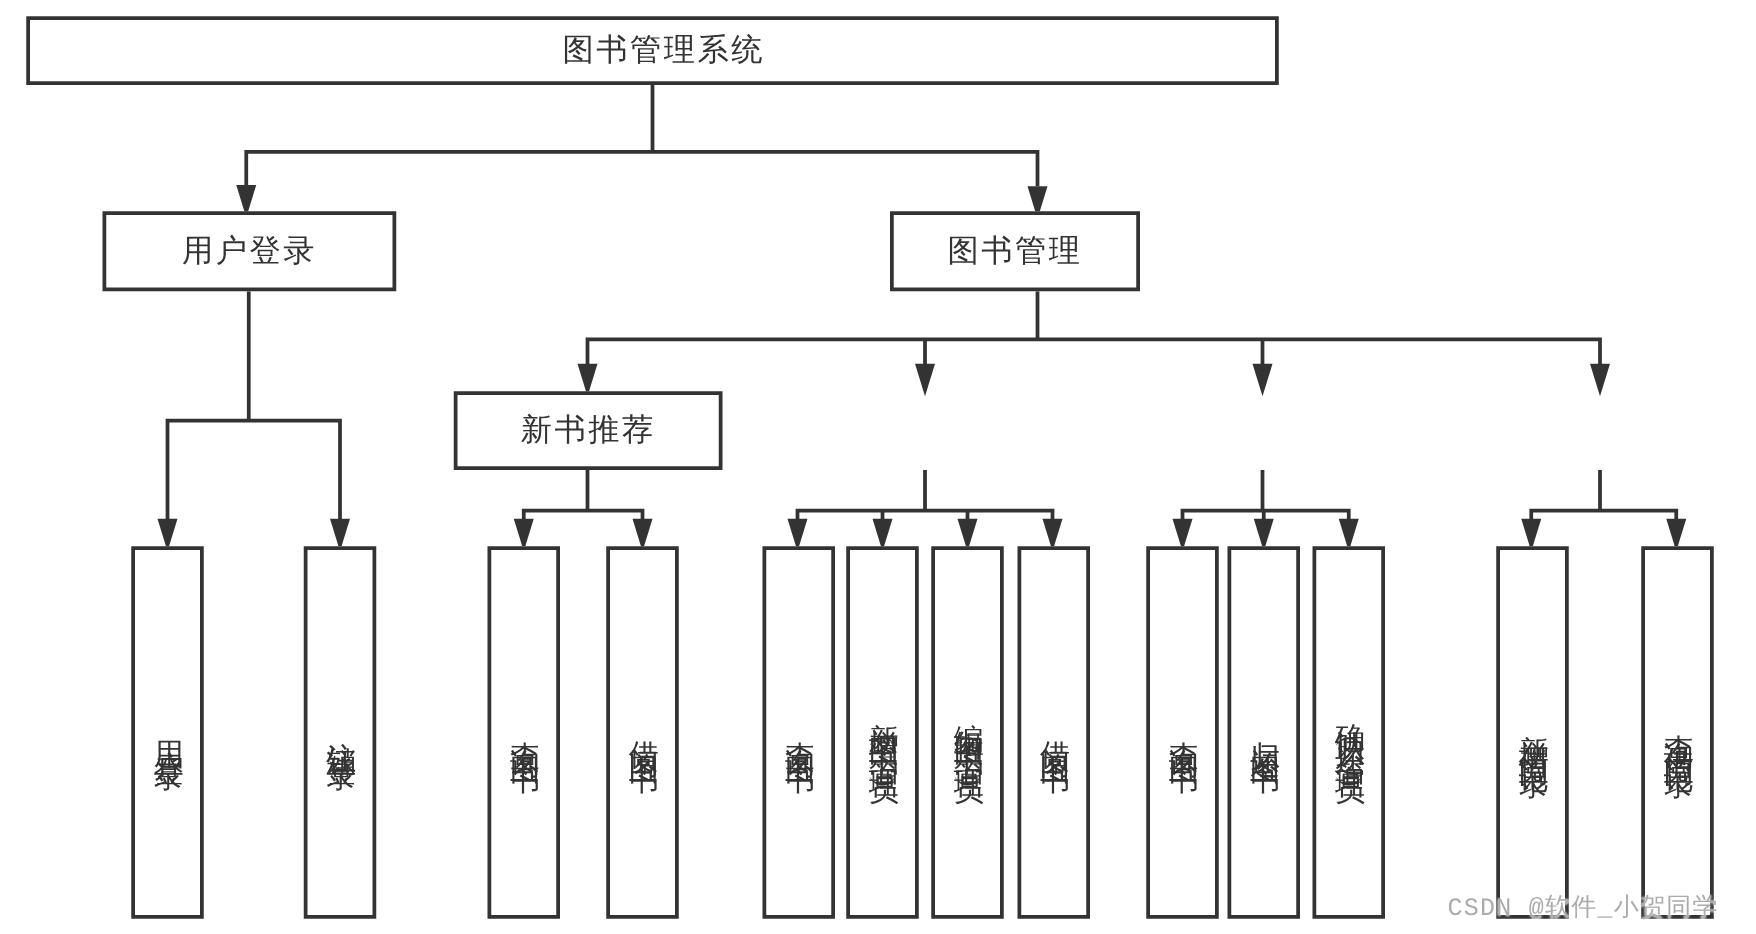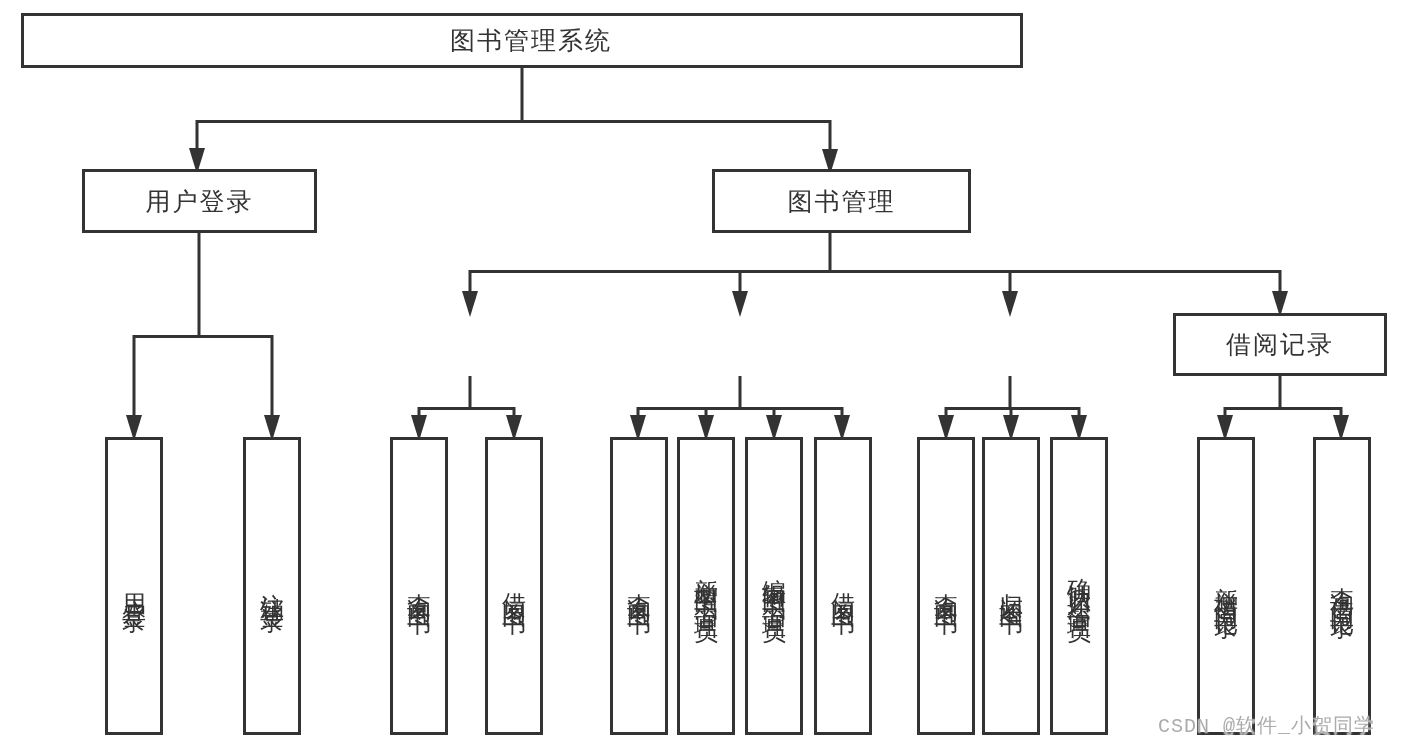--- a/index.html
+++ b/index.html
@@ -117,26 +117,26 @@
     </g>
   </svg>
 
   <div class="node h" style="left:21px; top:13px; width:1002px; height:55px;padding-left:18px;">
     <span>图书管理系统</span>
   </div>
 
   <div class="node h" style="left:82px; top:169px; width:235px; height:64px;">
     <span>用户登录</span>
   </div>
-  <div class="node h" style="left:712px; top:169px; width:259px; height:64px;">
+  <div class="node h" style="left:712px; top:169px; width:200px; height:64px;">
     <span>图书管理</span>
   </div>
 
-  <div class="node h" style="left:1173px; top:313px; width:214px; height:63px;">
-    <span>借阅记录</span>
+  <div class="node h" style="left:363px; top:313px; width:215px; height:63px;">
+    <span>新书推荐</span>
   </div>
 
   <div class="node leaf" style="left:105px;">
     <span class="vtext">用户登录</span>
   </div>
   <div class="node leaf" style="left:243px;">
     <span class="vtext">注销登录</span>
   </div>
 
   <div class="node leaf" style="left:390px;">

